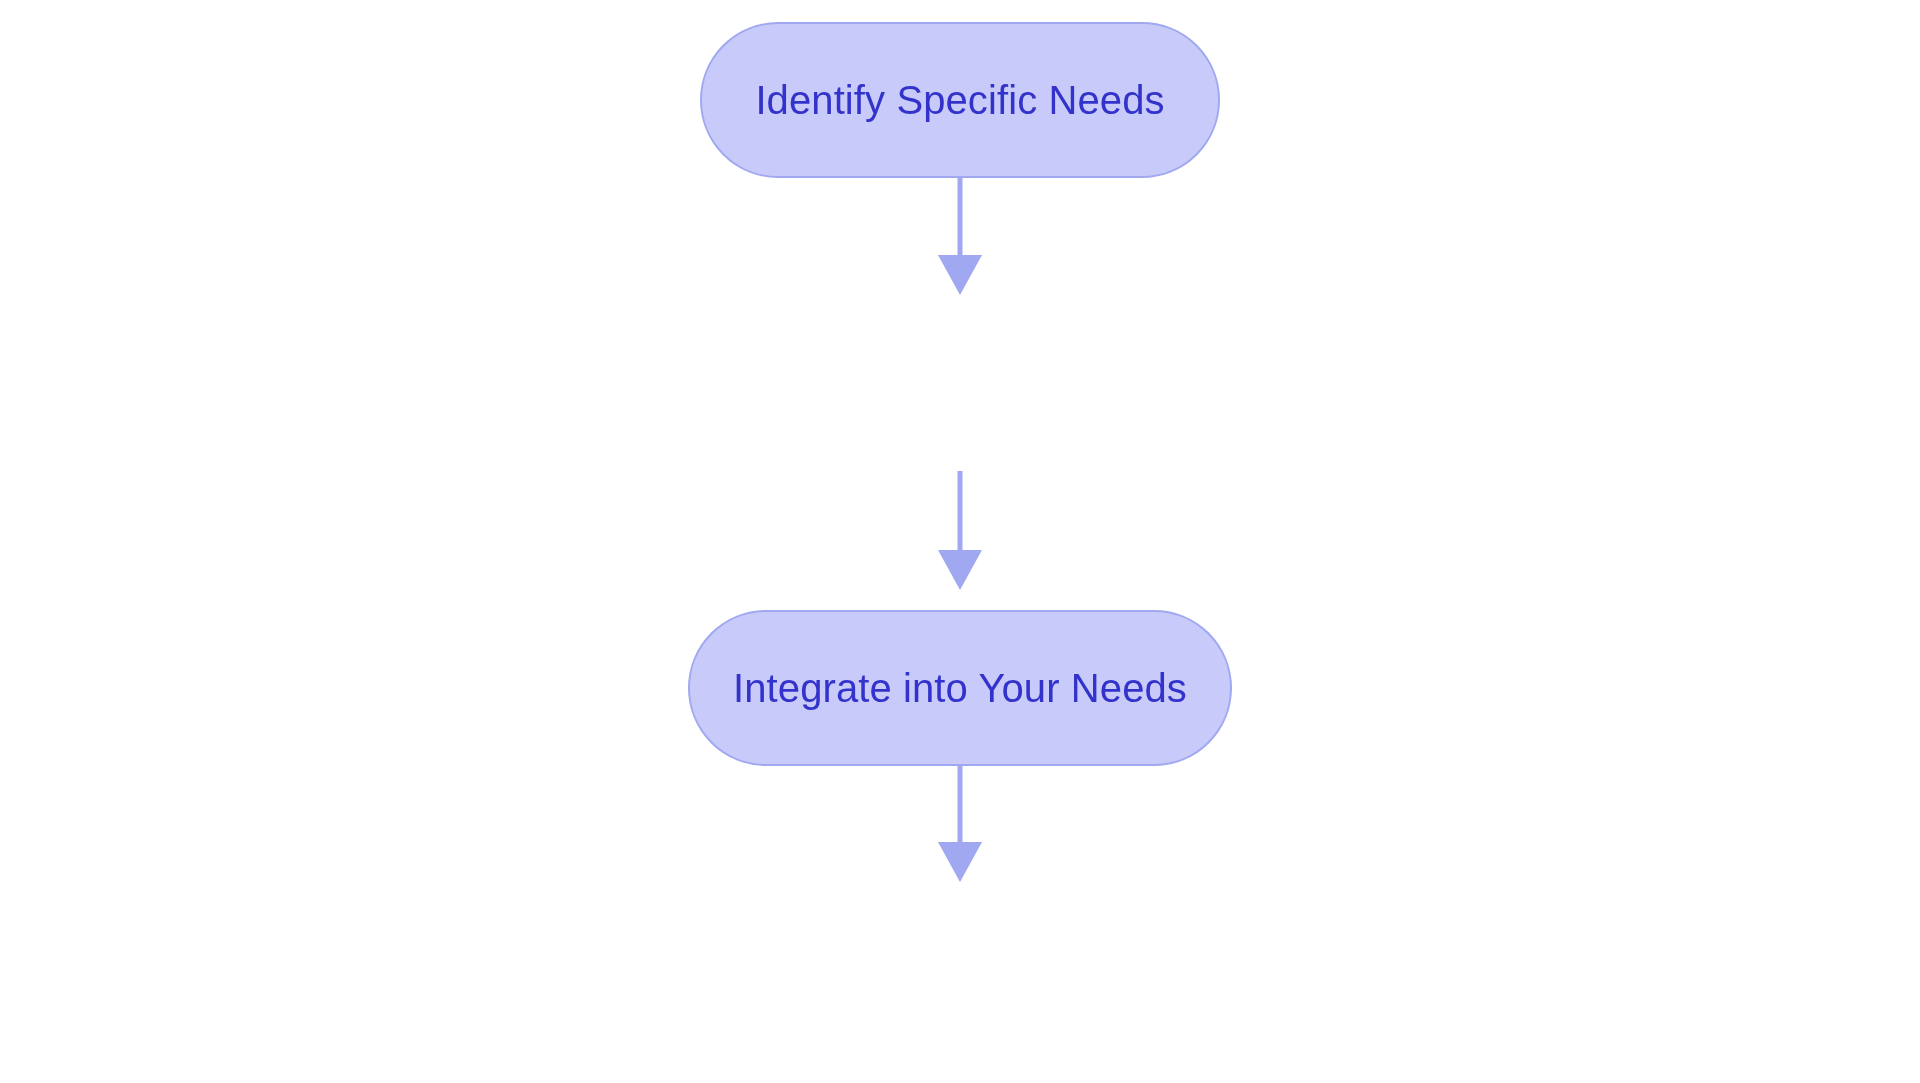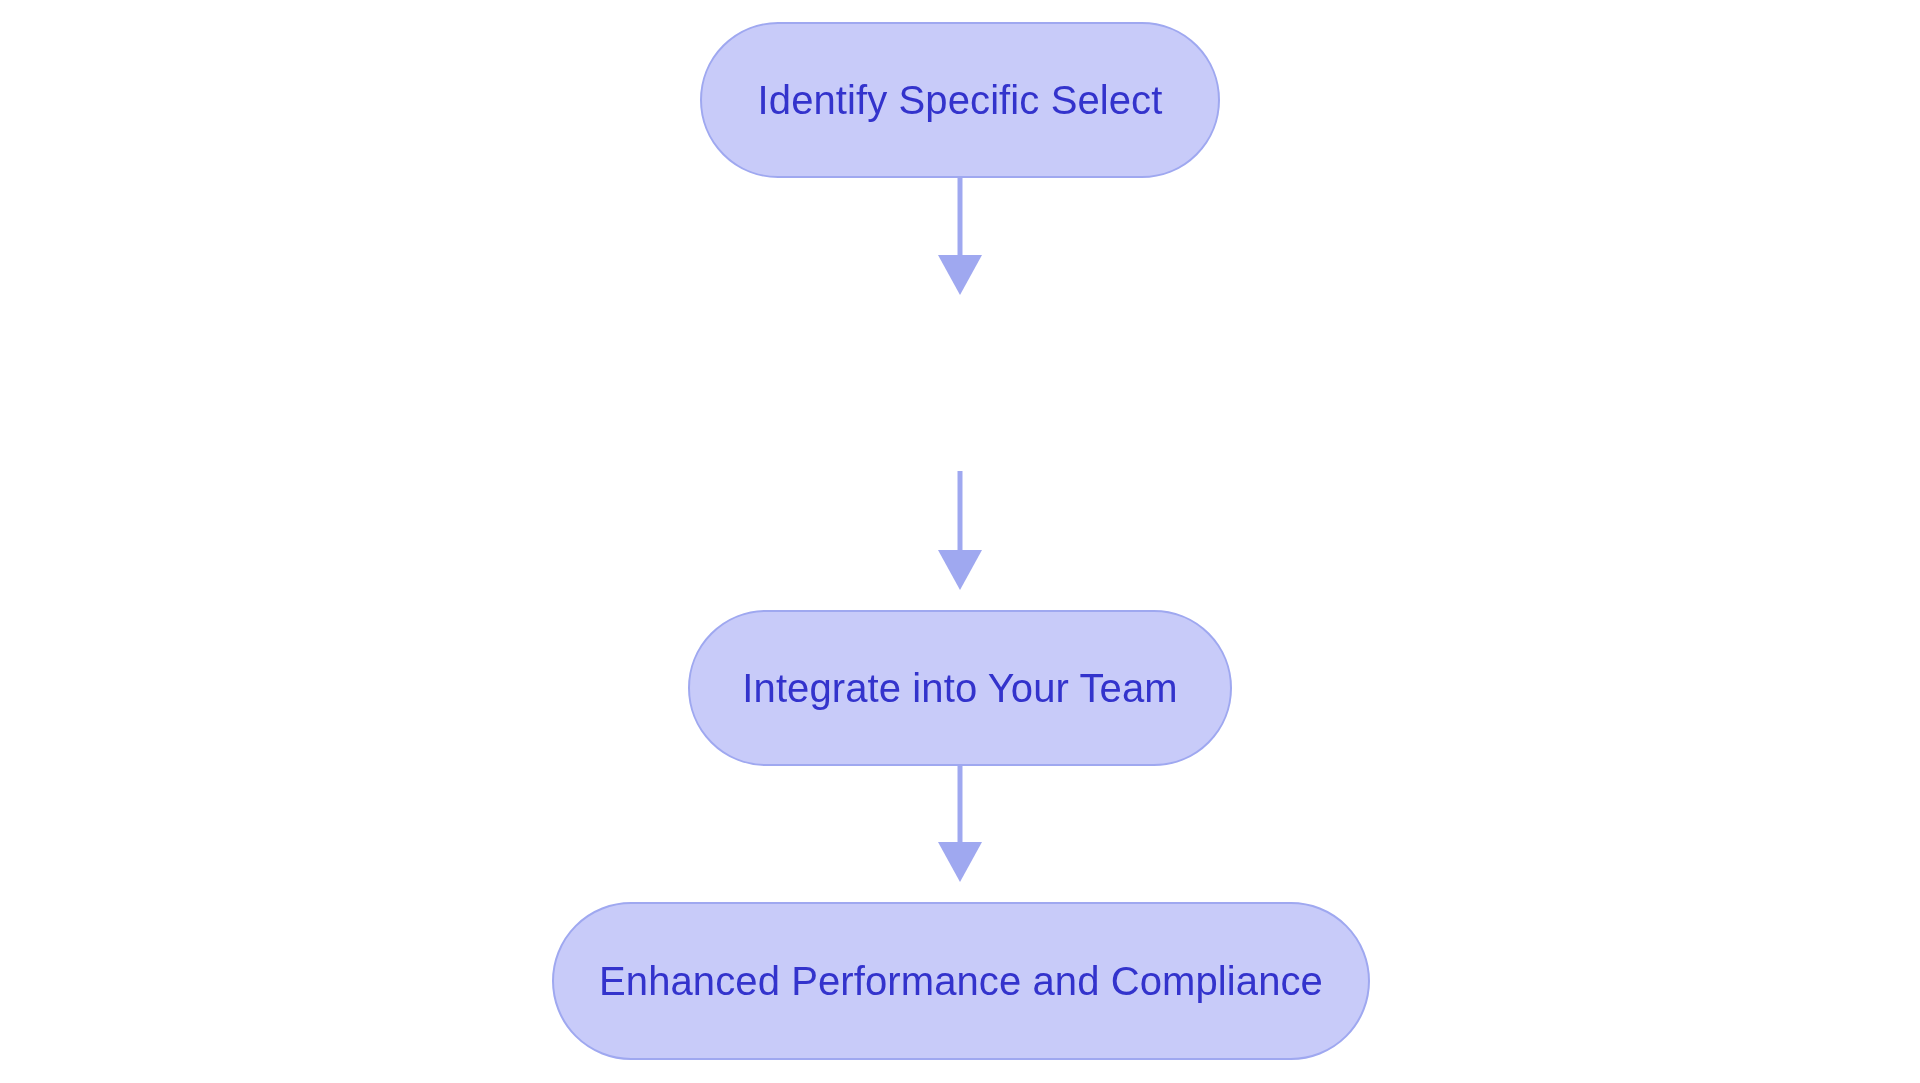--- a/index.html
+++ b/index.html
@@ -83,25 +83,22 @@
     <line class="edge-line" x1="960" y1="471" x2="960" y2="567"></line>
     <polygon class="edge-head" points="960,590 938,550 982,550"></polygon>
   </svg>
 
   <svg class="flow-edge" width="1920" height="1083">
     <line class="edge-line" x1="960" y1="766" x2="960" y2="859"></line>
     <polygon class="edge-head" points="960,882 938,842 982,842"></polygon>
   </svg>
 
   <div class="flow-node" id="node-1">
-    <span class="flow-node-label">Identify Specific Select</span>
+    <span class="flow-node-label">Identify Specific Needs</span>
   </div>
 
 
   <div class="flow-node" id="node-3">
-    <span class="flow-node-label">Integrate into Your Team</span>
+    <span class="flow-node-label">Integrate into Your Needs</span>
   </div>
 
-  <div class="flow-node" id="node-4">
-    <span class="flow-node-label">Enhanced Performance and Compliance</span>
-  </div>
 
 </div>
 
 </body></html>

